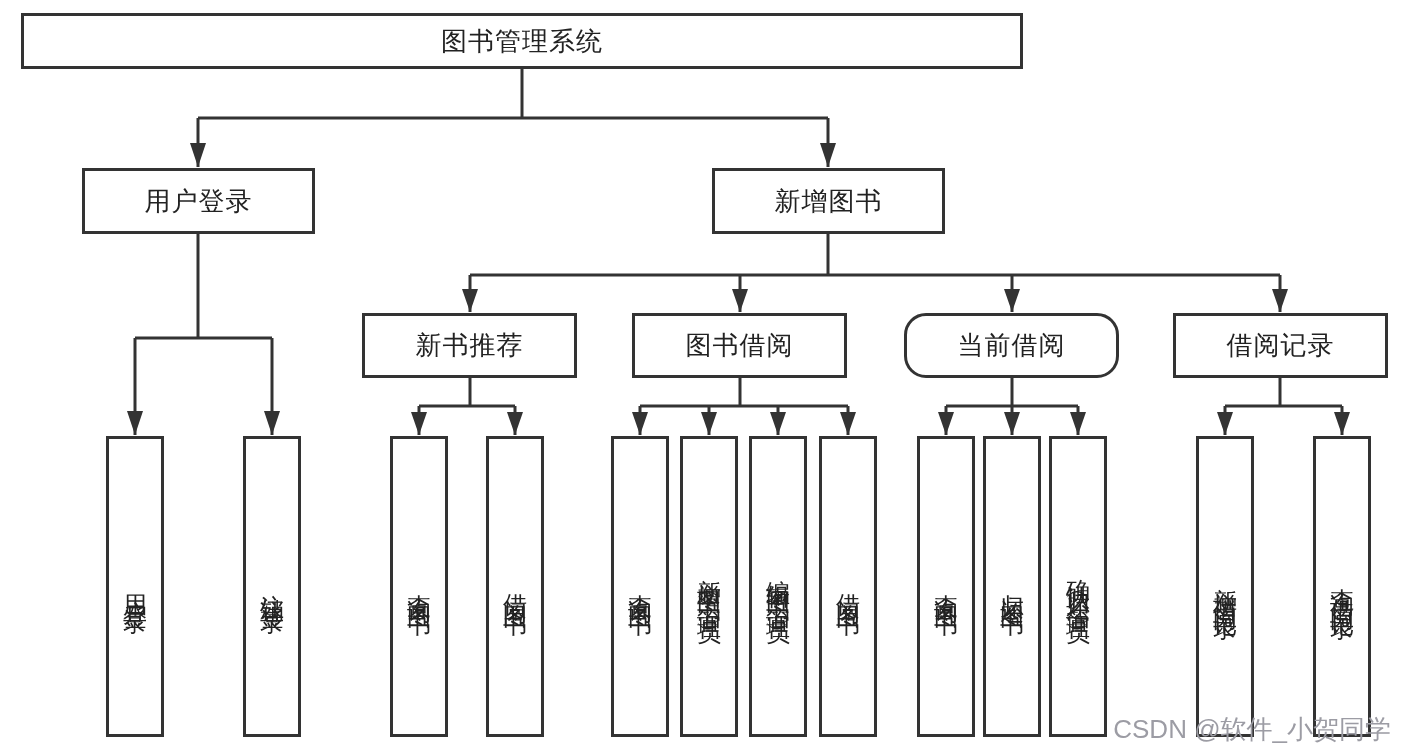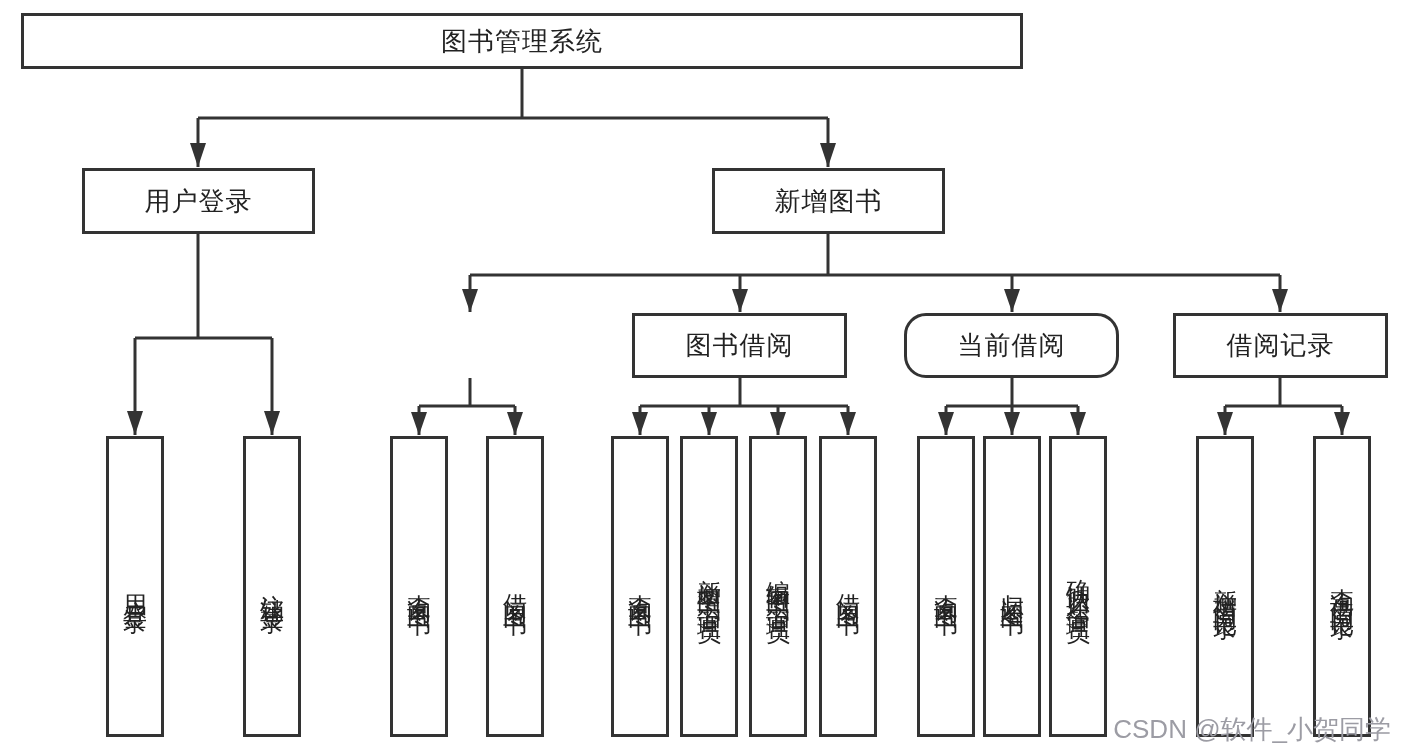--- a/index.html
+++ b/index.html
@@ -121,20 +121,23 @@
     <span class="h-label">图书管理系统</span>
   </div>
 
   <div class="box lvl2-box" style="left:82px;">
     <span class="h-label">用户登录</span>
   </div>
   <div class="box lvl2-box" style="left:712px;">
     <span class="h-label">新增图书</span>
   </div>
 
+  <div class="box lvl3-box" style="left:362px;">
+    <span class="h-label">新书推荐</span>
+  </div>
   <div class="box lvl3-box" style="left:632px;text-align:center;">
     <span class="h-label">图书借阅</span>
   </div>
   <div class="box lvl3-box" style="left:904px;border-radius:22px;">
     <span class="h-label">当前借阅</span>
   </div>
   <div class="box lvl3-box" style="left:1173px;">
     <span class="h-label">借阅记录</span>
   </div>
 

